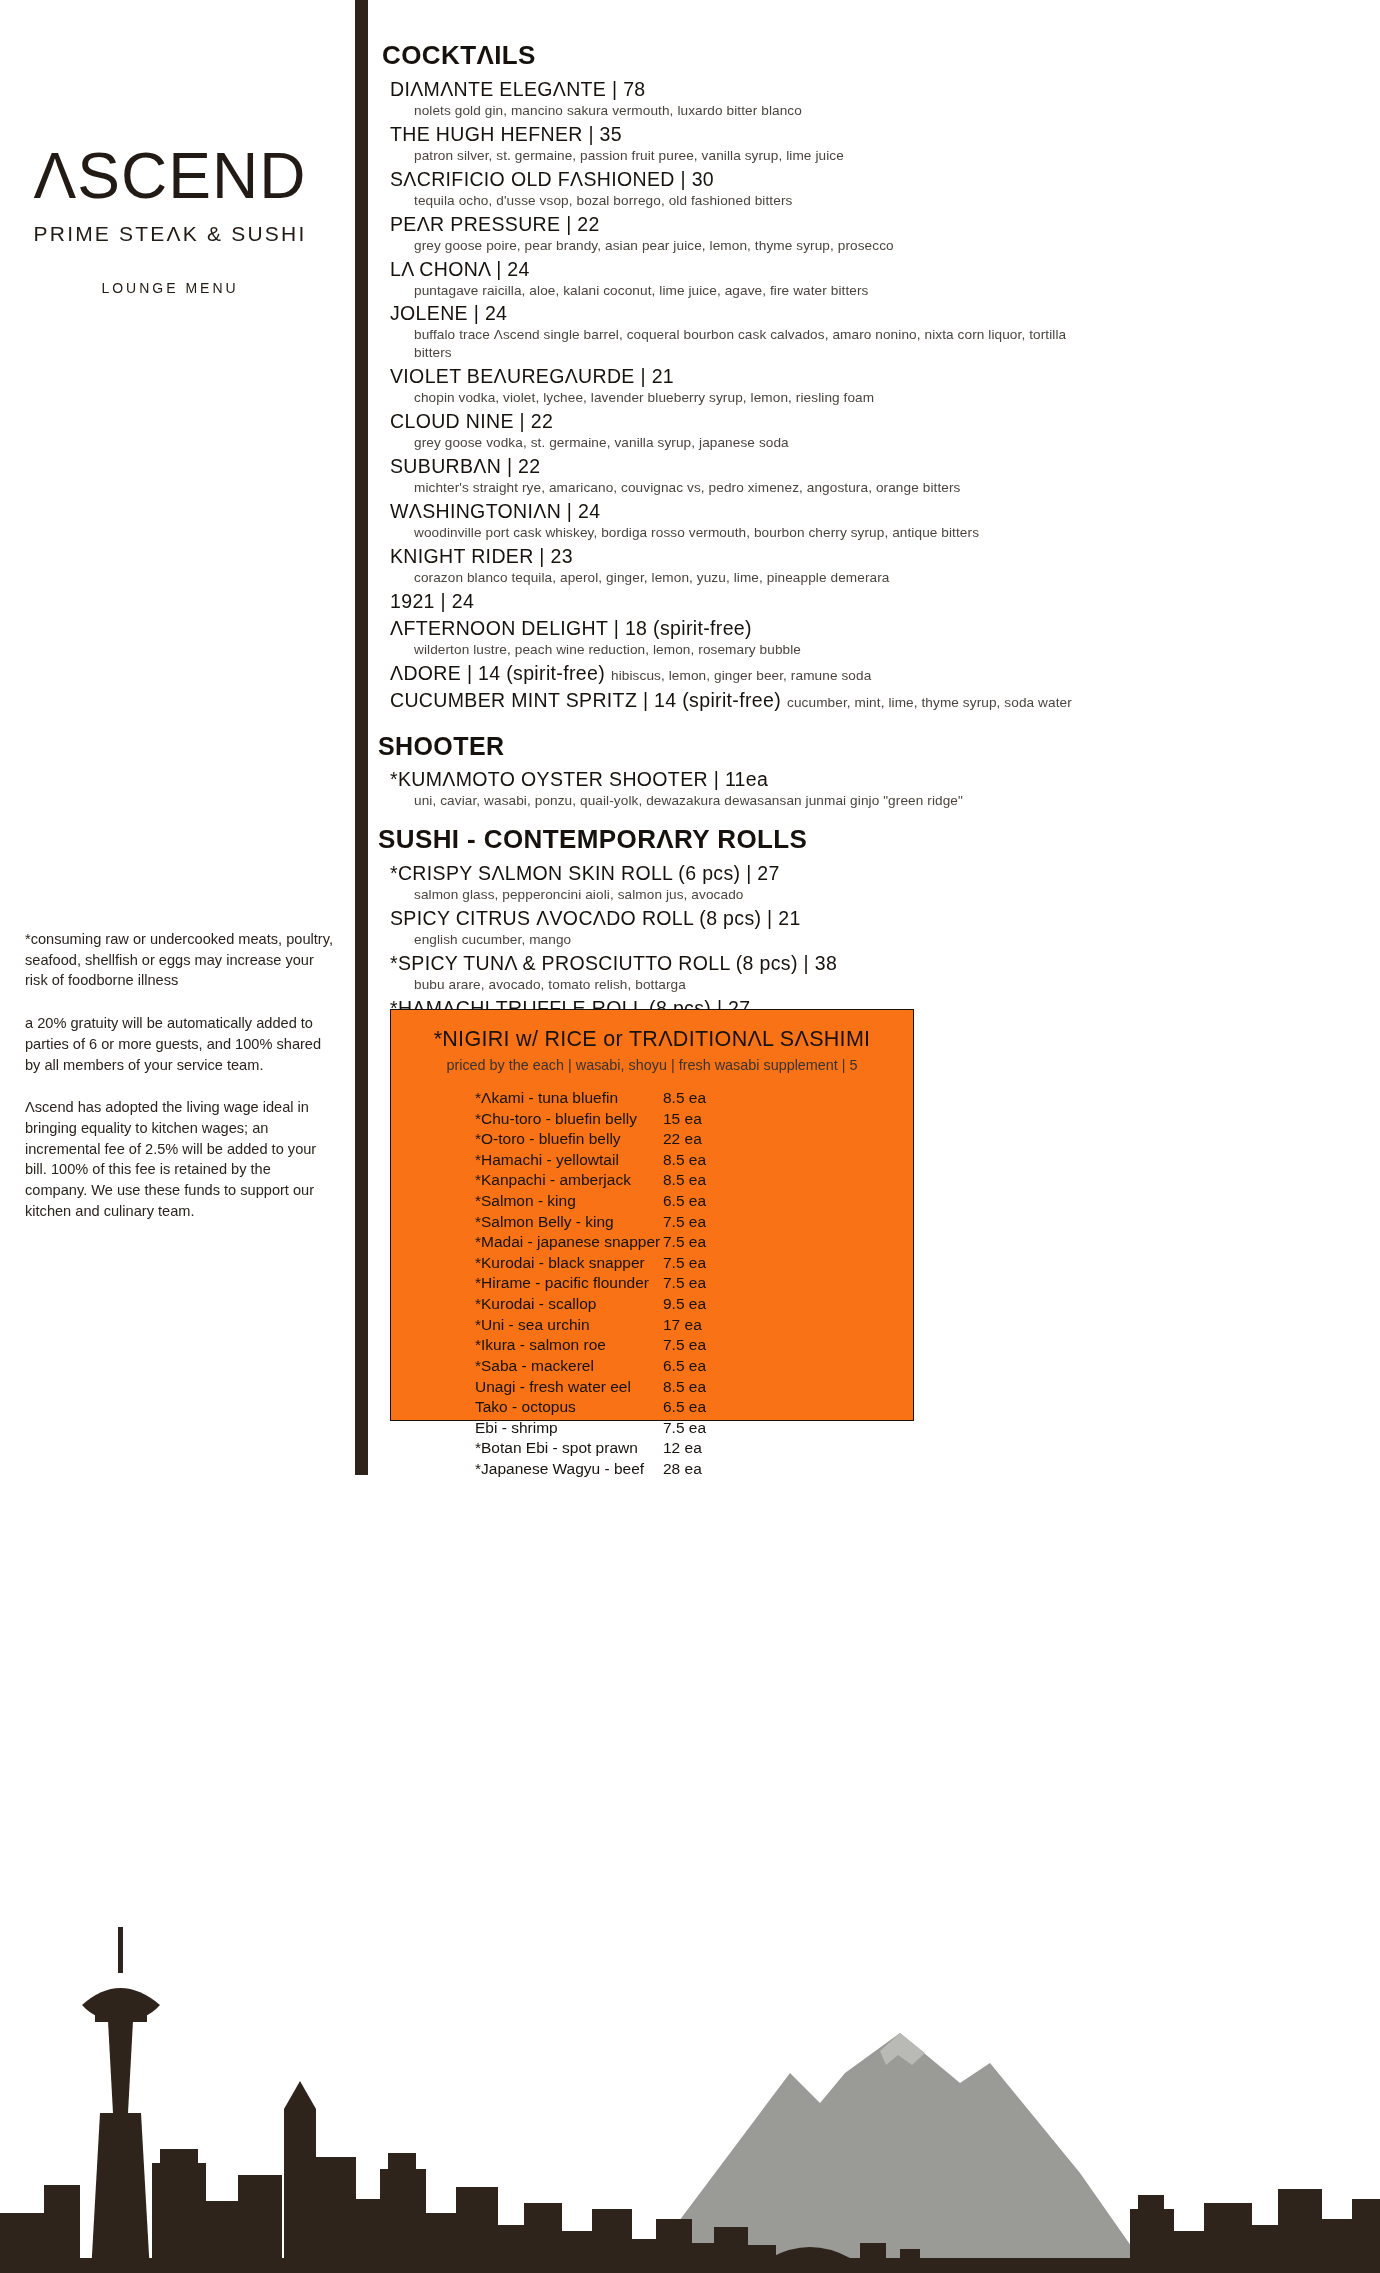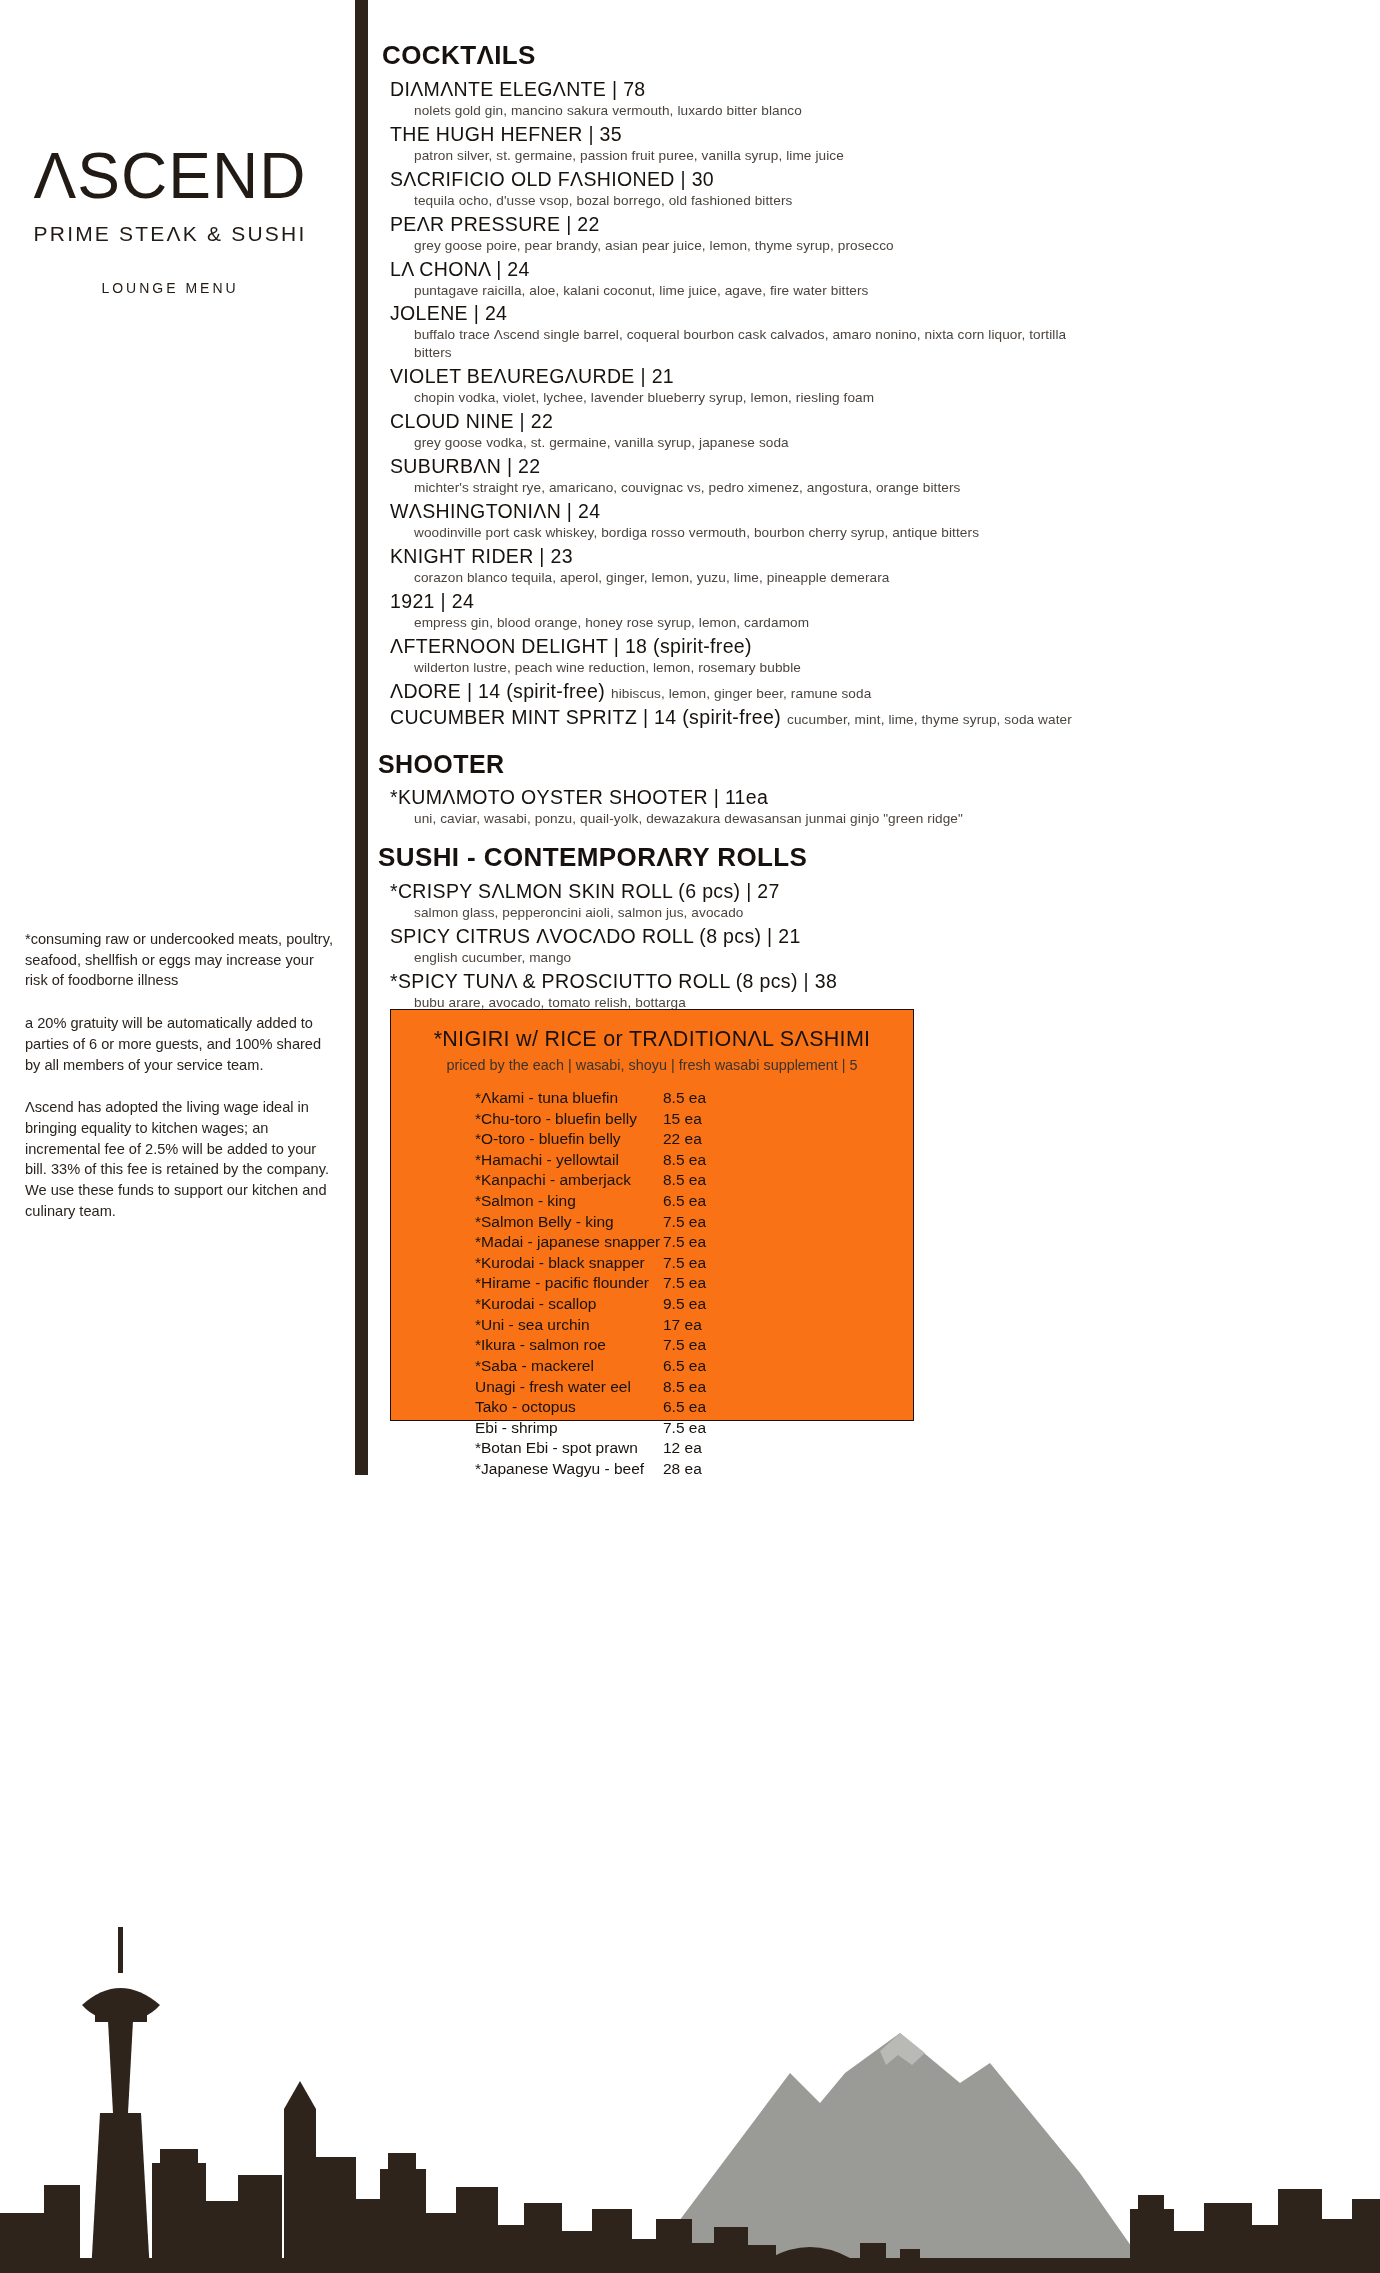--- a/index.html
+++ b/index.html
@@ -96,21 +96,21 @@
 
   <div class="brand">
     <div class="brand-name">ΛSCEND</div>
     <div class="brand-sub">PRIME STEΛK &amp; SUSHI</div>
     <div class="brand-menu">LOUNGE MENU</div>
   </div>
 
   <div class="legal">
     <p>*consuming raw or undercooked meats, poultry, seafood, shellfish or eggs may increase your risk of foodborne illness</p>
     <p>a 20% gratuity will be automatically added to parties of 6 or more guests, and 100% shared by all members of your service team.</p>
-    <p>Λscend has adopted the living wage ideal in bringing equality to kitchen wages; an incremental fee of 2.5% will be added to your bill. 33% of this fee is retained by the company. We use these funds to support our kitchen and culinary team.</p>
+    <p>Λscend has adopted the living wage ideal in bringing equality to kitchen wages; an incremental fee of 2.5% will be added to your bill. 100% of this fee is retained by the company. We use these funds to support our kitchen and culinary team.</p>
   </div>
 </div>
 
 <div class="divider"></div>
 
 <div class="right-col">
 
   <div id="sec-cocktails">
     <div class="section-title">COCKTΛILS</div>
 
@@ -153,21 +153,20 @@
     <div class="item">
       <div class="item-name">WΛSHINGTONIΛN | 24</div>
       <div class="item-desc">woodinville port cask whiskey, bordiga rosso vermouth, bourbon cherry syrup, antique bitters</div>
     </div>
     <div class="item">
       <div class="item-name">KNIGHT RIDER | 23</div>
       <div class="item-desc">corazon blanco tequila, aperol, ginger, lemon, yuzu, lime, pineapple demerara</div>
     </div>
     <div class="item">
       <div class="item-name">1921 | 24</div>
-      <div class="item-desc">empress gin, blood orange, honey rose syrup, lemon, cardamom</div>
     </div>
     <div class="item">
       <div class="item-name">ΛFTERNOON DELIGHT | 18 (spirit-free)</div>
       <div class="item-desc">wilderton lustre, peach wine reduction, lemon, rosemary bubble</div>
     </div>
 
     <div class="item">
       <div class="item-name">
         <span>ΛDORE | 14 (spirit-free)</span><span class="inline-desc">hibiscus, lemon, ginger beer, ramune soda</span>
       </div>

